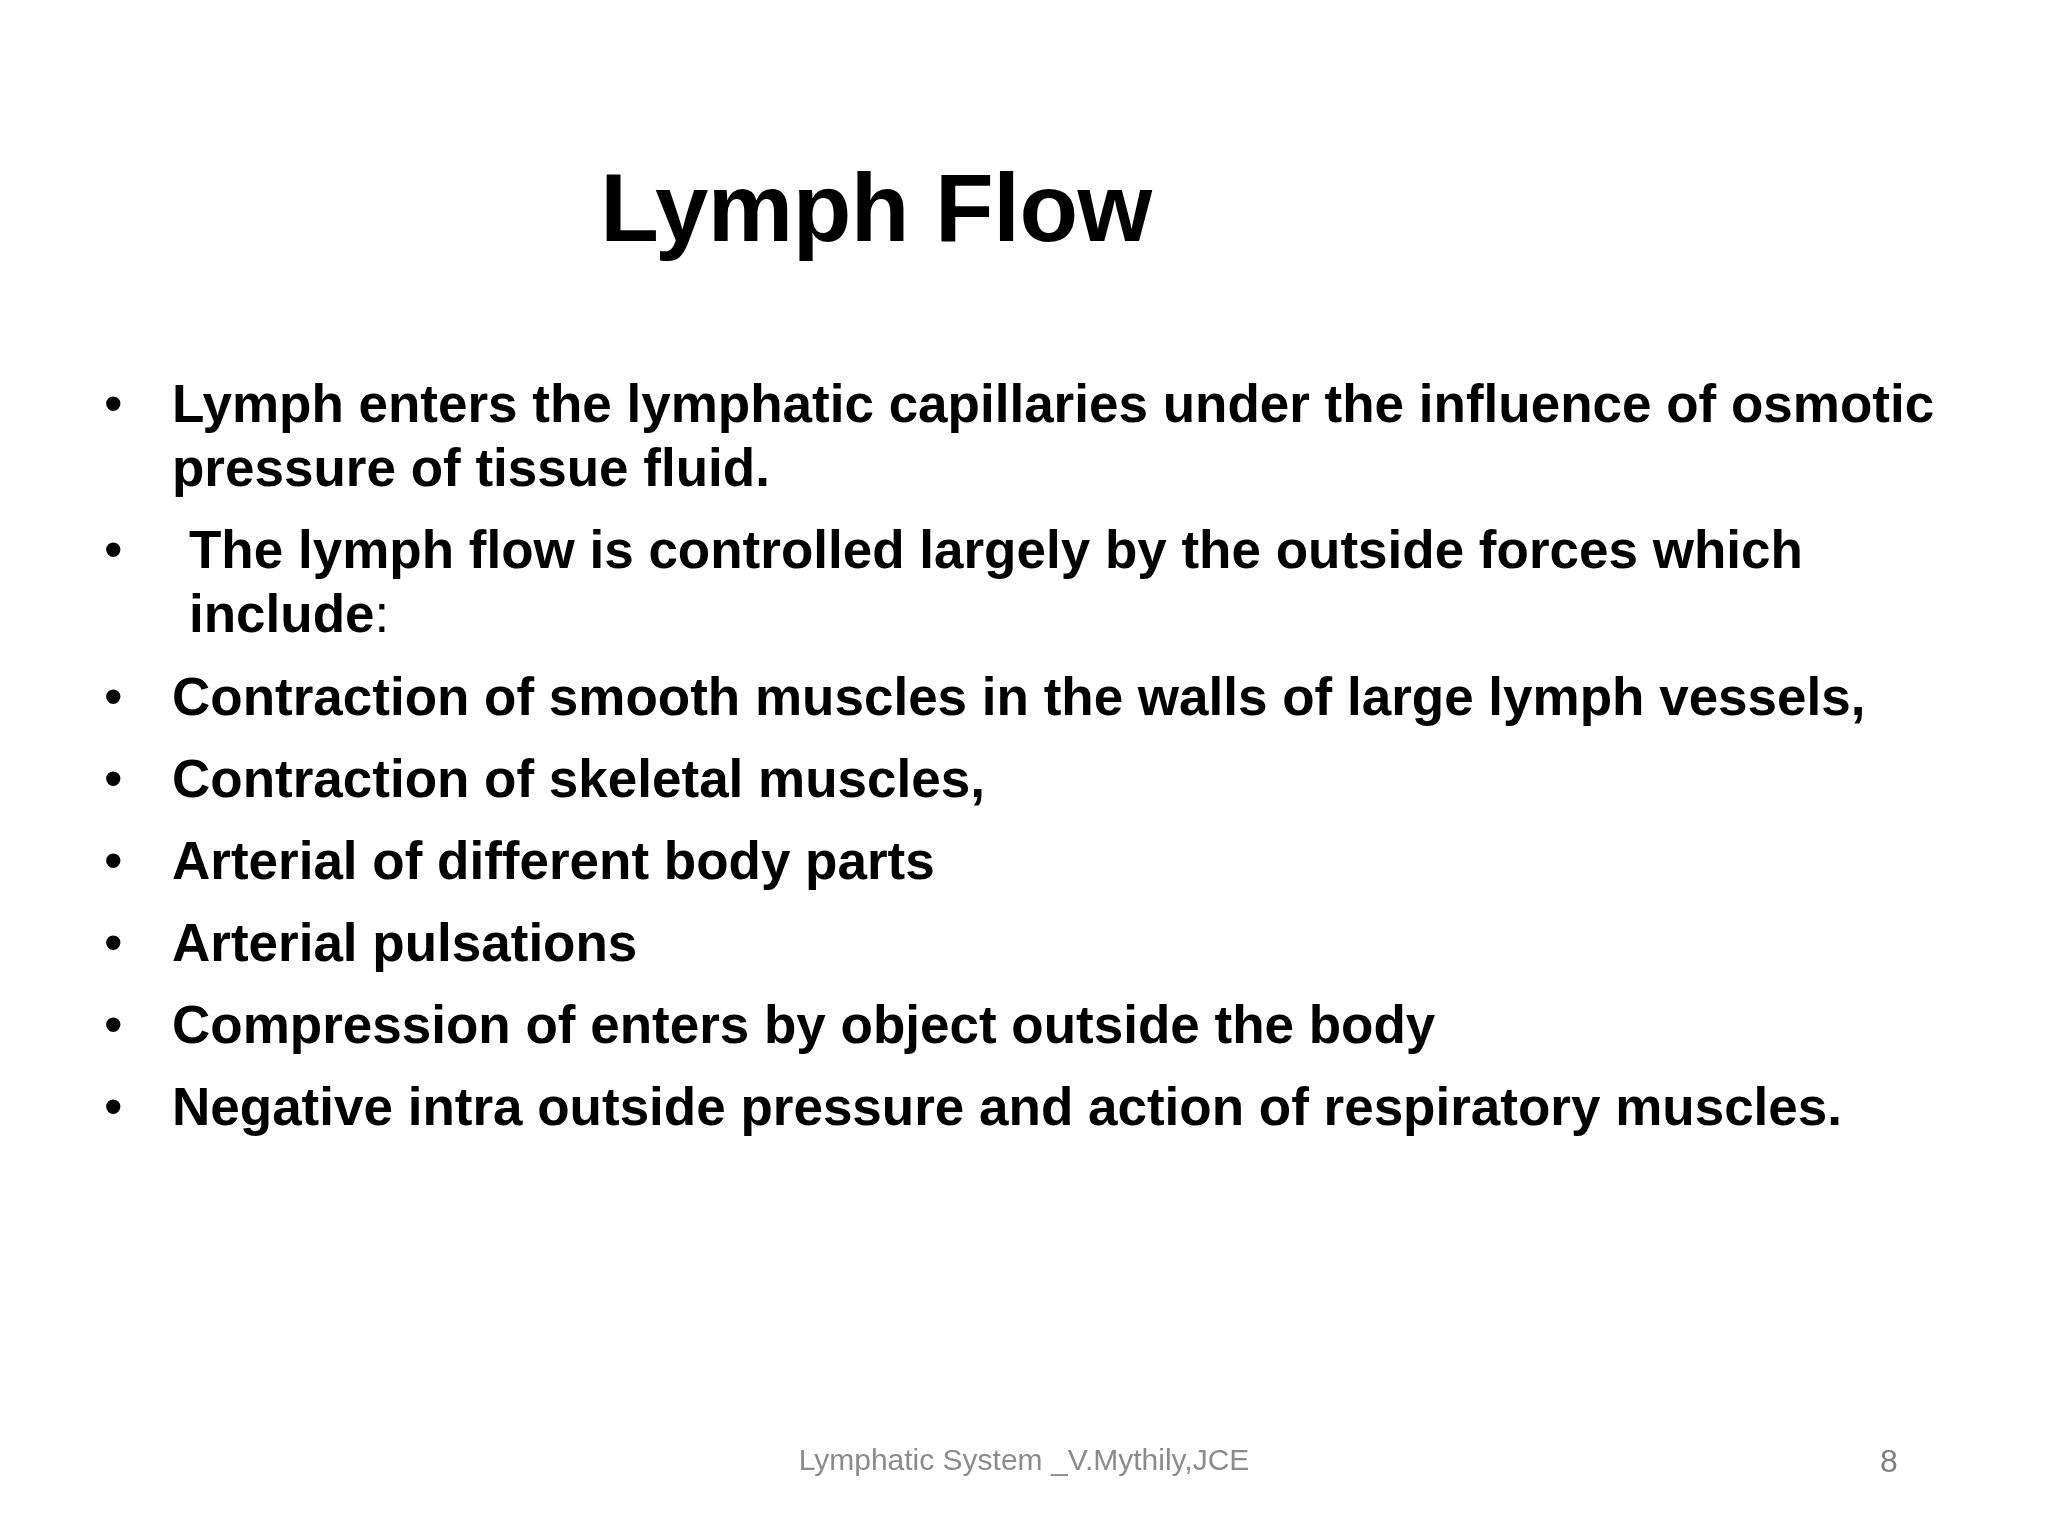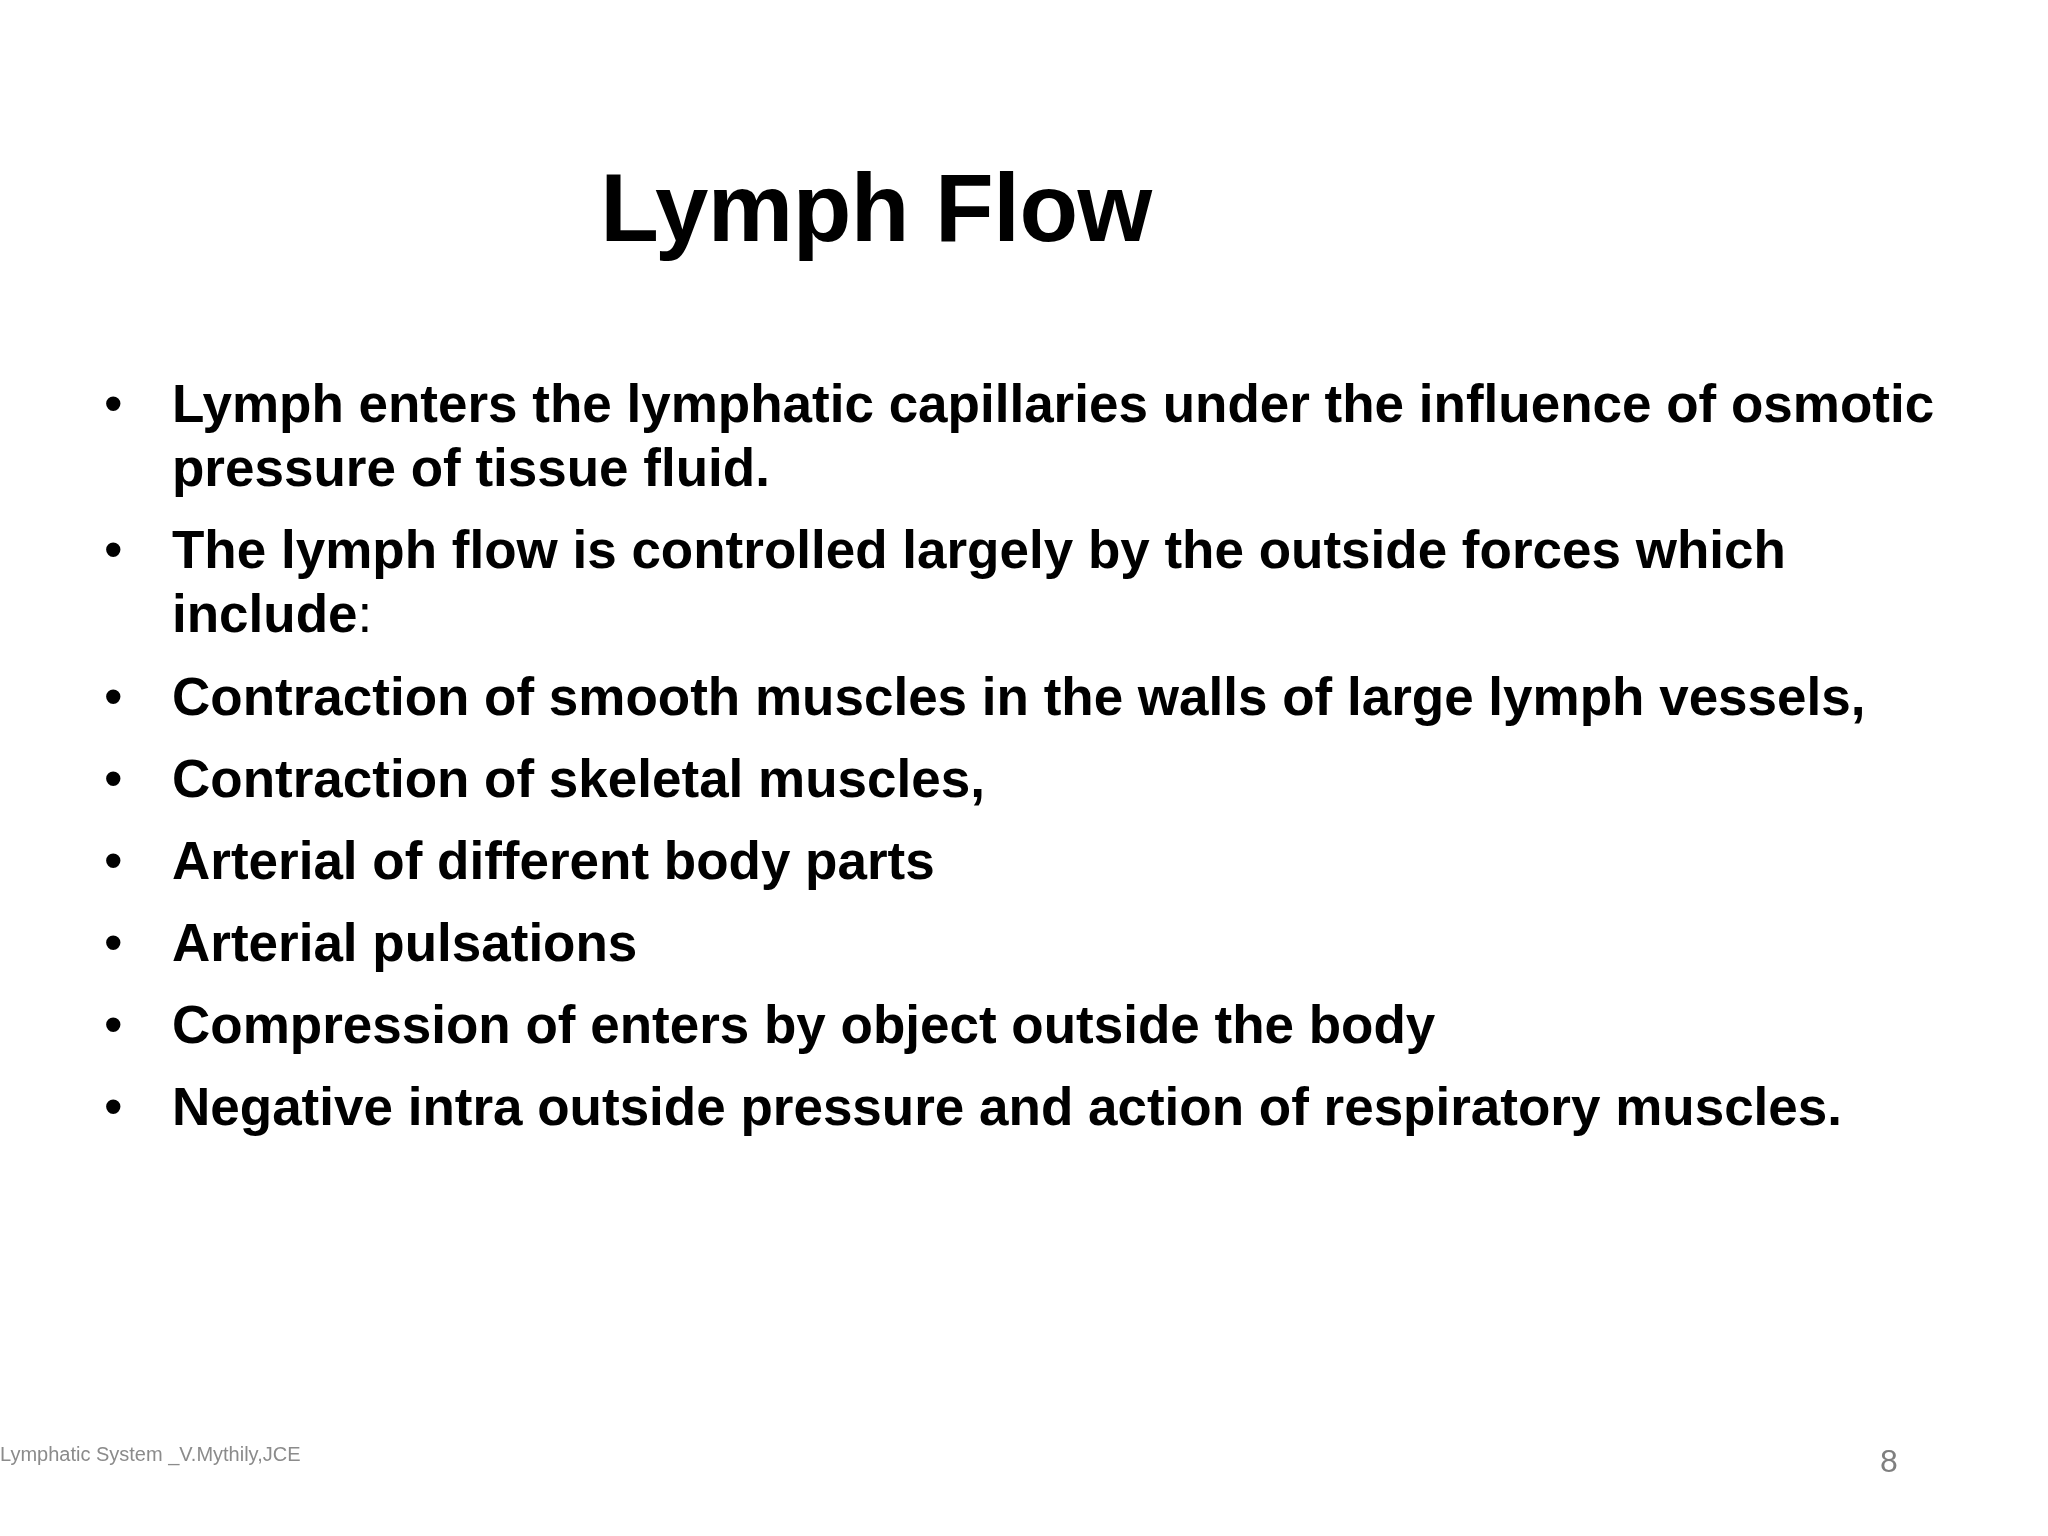--- a/index.html
+++ b/index.html
@@ -72,32 +72,34 @@
     color: #000000;
   }
 
   .bullet-row .btext {
     display: block;
     font-weight: bold;
   }
 
   .bullet-row.bold .btext {
     font-weight: bold;
+    margin-left: 17px;
   }
 
   .bullet-row.bold .btext .tail {
     font-weight: normal;
   }
 
   .footer-note {
     position: absolute;
     left: 0;
     top: 1442px;
     width: 2048px;
-    font-size: 20px;
+    text-align: center;
+    font-size: 30px;
     color: #8b8b8b;
     line-height: 1.2;
   }
 
   .page-number {
     position: absolute;
     left: 1880px;
     top: 1442px;
     width: 120px;
     text-align: left;

